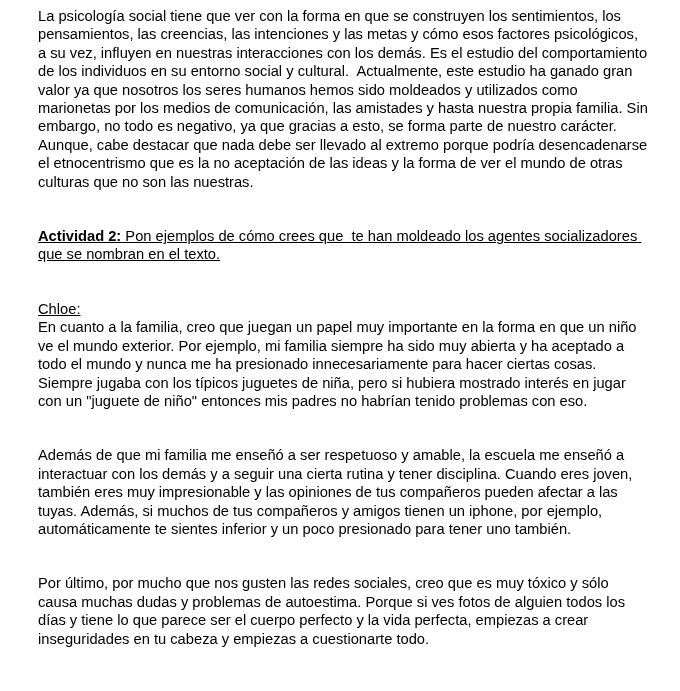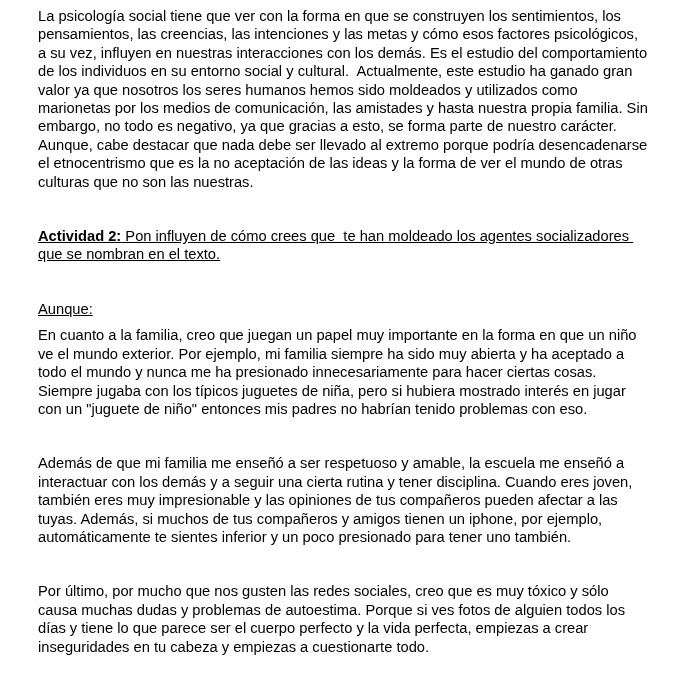--- a/index.html
+++ b/index.html
@@ -28,30 +28,30 @@
     white-space: pre-wrap;
     word-wrap: break-word;
   }
   p.para.first {
     margin-top: 0;
   }
   p.para.attach-next {
     margin-bottom: 0;
   }
   p.para.attached {
-    margin-top: 8px;
+    margin-top: 0;
   }
   .run-bold { font-weight: bold; }
   .run-underline { text-decoration: underline; margin-top: 35px; }
 </style>
 </head>
 <body>
 
 <div class="page">
   <div id="doc-body">
       <p class="para first"><span class="">La psicología social tiene que ver con la forma en que se construyen los sentimientos, los pensamientos, las creencias, las intenciones y las metas y cómo esos factores psicológicos, a su vez, influyen en nuestras interacciones con los demás. Es el estudio del comportamiento de los individuos en su entorno social y cultural.  Actualmente, este estudio ha ganado gran valor ya que nosotros los seres humanos hemos sido moldeados y utilizados como marionetas por los medios de comunicación, las amistades y hasta nuestra propia familia. Sin embargo, no todo es negativo, ya que gracias a esto, se forma parte de nuestro carácter. Aunque, cabe destacar que nada debe ser llevado al extremo porque podría desencadenarse el etnocentrismo que es la no aceptación de las ideas y la forma de ver el mundo de otras culturas que no son las nuestras.</span></p>
-      <p class="para"><span class="run-bold run-underline">Actividad 2:</span><span class="run-underline"> Pon influyen de cómo crees que  te han moldeado los agentes socializadores que se nombran en el texto.</span></p>
-      <p class="para attach-next"><span class="run-underline">Aunque:</span></p>
+      <p class="para"><span class="run-bold run-underline">Actividad 2:</span><span class="run-underline"> Pon ejemplos de cómo crees que  te han moldeado los agentes socializadores que se nombran en el texto.</span></p>
+      <p class="para attach-next"><span class="run-underline">Chloe:</span></p>
       <p class="para attached"><span class="">En cuanto a la familia, creo que juegan un papel muy importante en la forma en que un niño ve el mundo exterior. Por ejemplo, mi familia siempre ha sido muy abierta y ha aceptado a todo el mundo y nunca me ha presionado innecesariamente para hacer ciertas cosas. Siempre jugaba con los típicos juguetes de niña, pero si hubiera mostrado interés en jugar con un "juguete de niño" entonces mis padres no habrían tenido problemas con eso.</span></p>
       <p class="para"><span class="">Además de que mi familia me enseñó a ser respetuoso y amable, la escuela me enseñó a interactuar con los demás y a seguir una cierta rutina y tener disciplina. Cuando eres joven, también eres muy impresionable y las opiniones de tus compañeros pueden afectar a las tuyas. Además, si muchos de tus compañeros y amigos tienen un iphone, por ejemplo, automáticamente te sientes inferior y un poco presionado para tener uno también.</span></p>
       <p class="para"><span class="">Por último, por mucho que nos gusten las redes sociales, creo que es muy tóxico y sólo causa muchas dudas y problemas de autoestima. Porque si ves fotos de alguien todos los días y tiene lo que parece ser el cuerpo perfecto y la vida perfecta, empiezas a crear inseguridades en tu cabeza y empiezas a cuestionarte todo.</span></p>
     </div>
 </div>
 
 </body></html>

